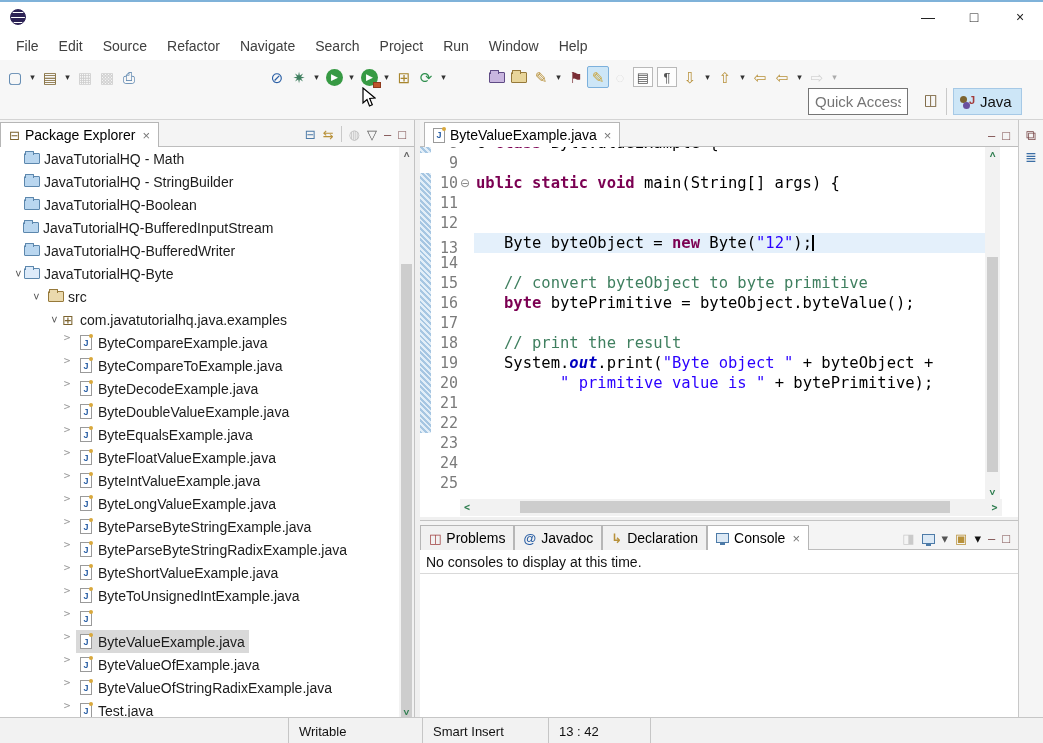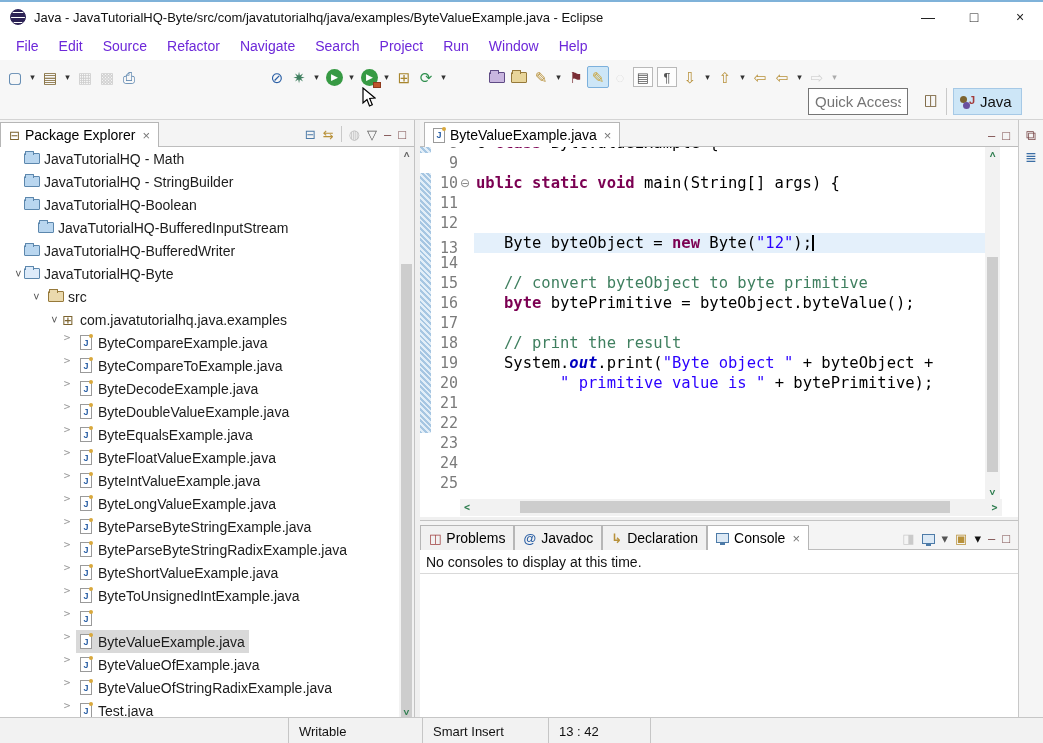--- a/index.html
+++ b/index.html
@@ -12,21 +12,21 @@
   
   #titlebar { position:absolute; left:0; top:0; width:100%; height:30px; background:#fff; display:flex; align-items:center; }
   #eclipse-logo { width:16px; height:16px; border-radius:50%; margin:0 8px 0 10px;
     background:repeating-linear-gradient(180deg,#2c2255 0 2px,#ffffff 2px 3px,#2c2255 3px 5px);
     border:1px solid #2c2255; }
   #win-title { font-size:13px; color:#111; }
   #win-controls { margin-left:auto; display:flex; height:30px; }
   .winbtn { width:46px; height:30px; display:flex; align-items:center; justify-content:center; font-size:14px; color:#222; }
   
   #menubar { position:absolute; left:0; top:30px; width:100%; height:28px; background:#fff; display:flex; align-items:center; padding-left:6px; }
-  .menu-item { font-size:14px; color:#6d28d9; padding:4px 10px; }
+  .menu-item { font-size:14px; color:#404040; padding:4px 10px; }
   
   #toolbar { position:absolute; left:0; top:58px; width:100%; height:60px; background:#f7f7f7; border-bottom:1px solid #d4d4d4; }
   .tb-group { position:absolute; top:4px; display:flex; align-items:center; height:26px; }
   .tb-icon { width:22px; height:24px; display:flex; align-items:center; justify-content:center; font-size:15px; line-height:1; }
   .tb-icon.dis { opacity:.38; filter:grayscale(1); }
   .tb-icon.box { border:1px solid #b9b9b9; width:20px; height:20px; margin:0 2px; background:#fdfdfd; font-size:13px; }
   .tb-icon.hl { background:#cde6f7; border:1px solid #7cb0dc; border-radius:2px; width:22px; height:22px; }
   .tb-drop { width:13px; height:24px; font-size:9px; color:#333; display:flex; align-items:center; justify-content:center; }
   .tb-drop.dis { opacity:.38; }
   .circ { width:17px; height:17px; border-radius:50%; display:flex; align-items:center; justify-content:center;
@@ -108,21 +108,20 @@
   #right-strip .vt-icon { display:block; text-align:center; margin-top:8px; font-size:14px; }
   
   #statusbar { position:absolute; left:0; bottom:0; width:100%; height:26px; background:#f2f2f2; border-top:1px solid #c6c6c6; font-size:13px; color:#111; }
   .status-cell { position:absolute; top:0; height:26px; display:flex; align-items:center; padding-left:10px; border-left:1px solid #c6c6c6; }
 </style>
 </head>
 <body>
 
 <div id="titlebar">
   <div id="eclipse-logo"></div>
-  <div id="win-title">Java - JavaTutorialHQ-Byte/src/com/javatutorialhq/java/examples/ByteValueExample.java - Eclipse</div>
   <div id="win-controls">
     <div class="winbtn">—</div>
     <div class="winbtn">□</div>
     <div class="winbtn">×</div>
   </div>
 </div>
 
 <div id="menubar">
     <span class="menu-item">File</span>
     <span class="menu-item">Edit</span>
@@ -246,21 +245,21 @@
         </div>
         <div class="trow" style="padding-left: 4px;">
           <span class="chev"></span>
           <span class="selwrap">
             <span class="ticon">
               <span class="folder f-blue"></span>
             </span>
             <span class="tlabel">JavaTutorialHQ-Boolean</span>
           </span>
         </div>
-        <div class="trow" style="padding-left: 18px;">
+        <div class="trow" style="padding-left: 3px;">
           <span class="chev"></span>
           <span class="selwrap">
             <span class="ticon">
               <span class="folder f-blue"></span>
             </span>
             <span class="tlabel">JavaTutorialHQ-BufferedInputStream</span>
           </span>
         </div>
         <div class="trow" style="padding-left: 4px;">
           <span class="chev"></span>

